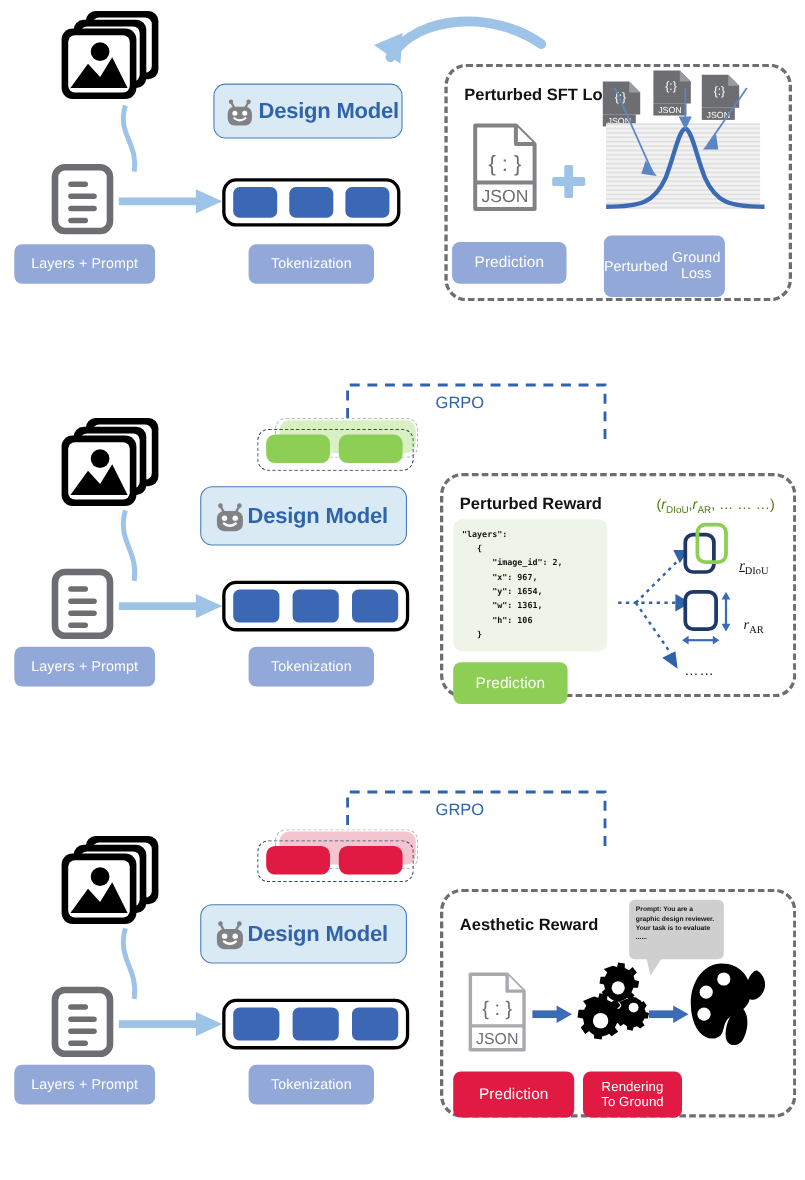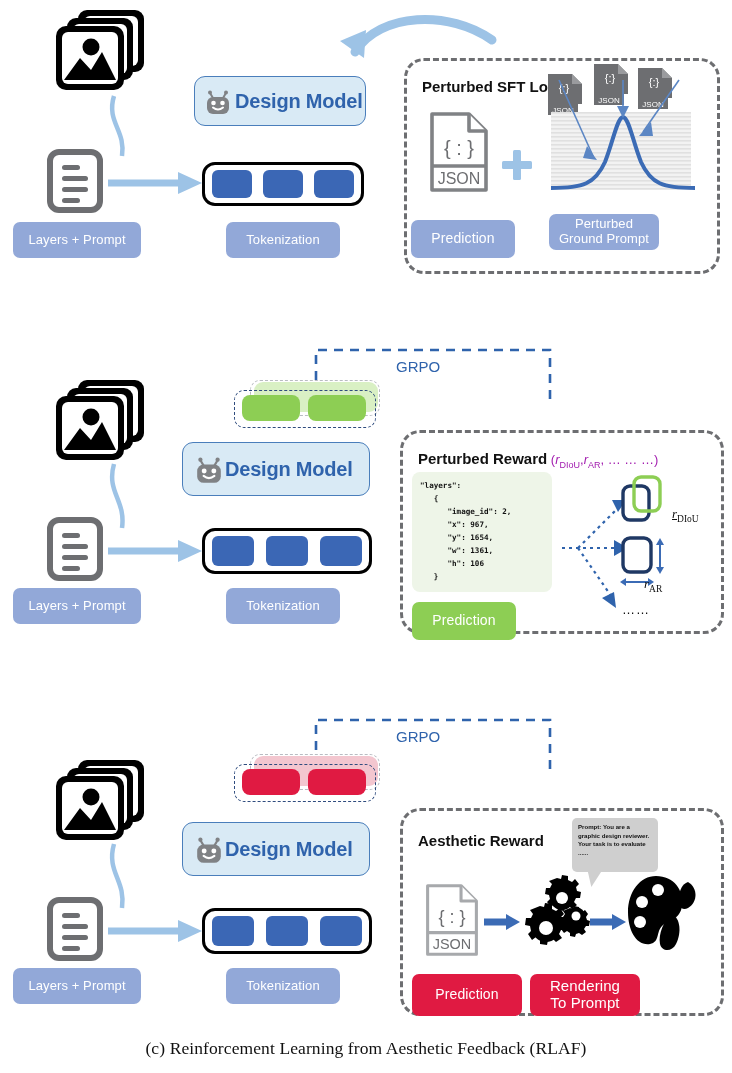--- a/index.html
+++ b/index.html
@@ -57,21 +57,21 @@
   }
   .tok-group .chip{position:absolute;border-radius:8px;}
 
   
   .region{
     position:absolute;border:3px dashed #6d6e71;border-radius:20px;background:transparent;
   }
   .region-title{
     position:absolute;font-size:15px;font-weight:bold;color:#111;white-space:nowrap;
   }
-  .region-title .sub{font-weight:normal;color:#a21caf;font-size:13px;}
+  .region-title .sub{font-weight:normal;color:#4d7c0f;font-size:13px;margin-left:46px;}
   .region-title .sub i{font-style:italic;}
   .region-title .sub sub{font-size:9px;font-style:normal;}
 
   
   .grpo-label{position:absolute;color:#2f63ac;font-size:15px;}
 
   
   .codebox{
     position:absolute;background:#eef5e8;border-radius:8px;box-sizing:border-box;
     padding:7px 8px;font-family:"DejaVu Sans Mono","Liberation Mono",monospace;
@@ -236,23 +236,23 @@
       <path d="M16 -28 L50 48" stroke="#5b86c4" stroke-width="1.6" fill="none"></path>
       <path d="M44 38 L54 52 L40 50 Z" fill="#5b86c4"></path>
       <path d="M80 -28 L80 4" stroke="#5b86c4" stroke-width="1.6" fill="none"></path>
       <path d="M74 -2 L80 10 L86 -2 Z" fill="#5b86c4"></path>
       <path d="M136 -28 L100 24" stroke="#5b86c4" stroke-width="1.6" fill="none"></path>
       <path d="M108 14 L96 28 L110 28 Z" fill="#5b86c4"></path>
     </svg>
   </div>
 
   <div class="pill blue" style="left:411px;top:220px;width:104px;height:38px;font-size:14px;">Prediction</div>
-  <div class="pill blue" style="left:549px;top:214px;width:110px;height:36px;flex-direction:column;">
+  <div class="pill blue" style="left:549px;top:214px;width:110px;height:56px;flex-direction:row;">
     <span>Perturbed</span>
-    <span>Ground Prompt</span>
+    <span>Ground Loss</span>
   </div>
 
 </div>
 
 <div class="panel" id="panel-b">
 
   <div class="abs" style="left:308px;top:14px;">
     <svg width="250" height="62" viewBox="0 0 250 62">
       <path d="M8 52 L8 6 L242 6 L242 58" stroke="#2f63ac" stroke-width="2.6" fill="none" stroke-dasharray="9 7"></path>
       <path d="M2 44 L8 58 L14 44 Z" fill="#2f63ac"></path>
@@ -369,21 +369,21 @@
     <svg width="58" height="56" viewBox="0 0 58 56">
       <rect x="3" y="4" width="28" height="34" rx="7" fill="#fff" stroke="#1f3864" stroke-width="3.4"></rect>
       <path d="M40 8 L40 36" stroke="#3b6bb5" stroke-width="2"></path>
       <path d="M36 11 L40 4 L44 11 Z" fill="#3b6bb5"></path>
       <path d="M36 33 L40 40 L44 33 Z" fill="#3b6bb5"></path>
       <path d="M3 48 L31 48" stroke="#3b6bb5" stroke-width="2"></path>
       <path d="M6 44 L0 48 L6 52 Z" fill="#3b6bb5"></path>
       <path d="M28 44 L34 48 L28 52 Z" fill="#3b6bb5"></path>
     </svg>
   </div>
-  <div class="rlabel" style="left:644px;top:230px;margin-top:16px;">
+  <div class="rlabel" style="left:676px;top:230px;">
     <i>r</i><sub>AR</sub>
   </div>
 
   <div class="dots" style="left:622px;top:272px;">……</div>
 
 </div>
 
 <div class="panel" id="panel-c">
 
   <div class="abs" style="left:308px;top:24px;">
@@ -517,19 +517,18 @@
         <circle cx="32" cy="16" r="6" fill="#fff"></circle>
         <circle cx="16" cy="28" r="6" fill="#fff"></circle>
         <circle cx="14" cy="48" r="6" fill="#fff"></circle>
         <path d="M62 8 C72 14, 72 28, 62 34 C56 37, 50 32, 52 24 C54 16, 56 10, 62 8 Z"></path>
         <path d="M46 40 C54 44, 56 58, 50 70 C46 78, 36 78, 34 70 C32 60, 38 46, 46 40 Z"></path>
       </g>
     </svg>
   </div>
 
   <div class="pill red" style="left:412px;top:284px;width:110px;height:42px;font-size:14px;">Prediction</div>
-  <div class="pill red" style="left:530px;top:284px;width:110px;height:42px;flex-direction:column;font-size:15px;">
+  <div class="pill red" style="left:530px;top:284px;width:90px;height:42px;flex-direction:column;font-size:12px;">
     <span>Rendering</span>
-    <span>To Prompt</span>
-  </div>
-
-  <div class="caption" style="top:348px;">(c) Reinforcement Learning from Aesthetic Feedback (RLAF)</div>
+    <span>To Ground</span>
+  </div>
+
 </div>
 
 </body></html>

